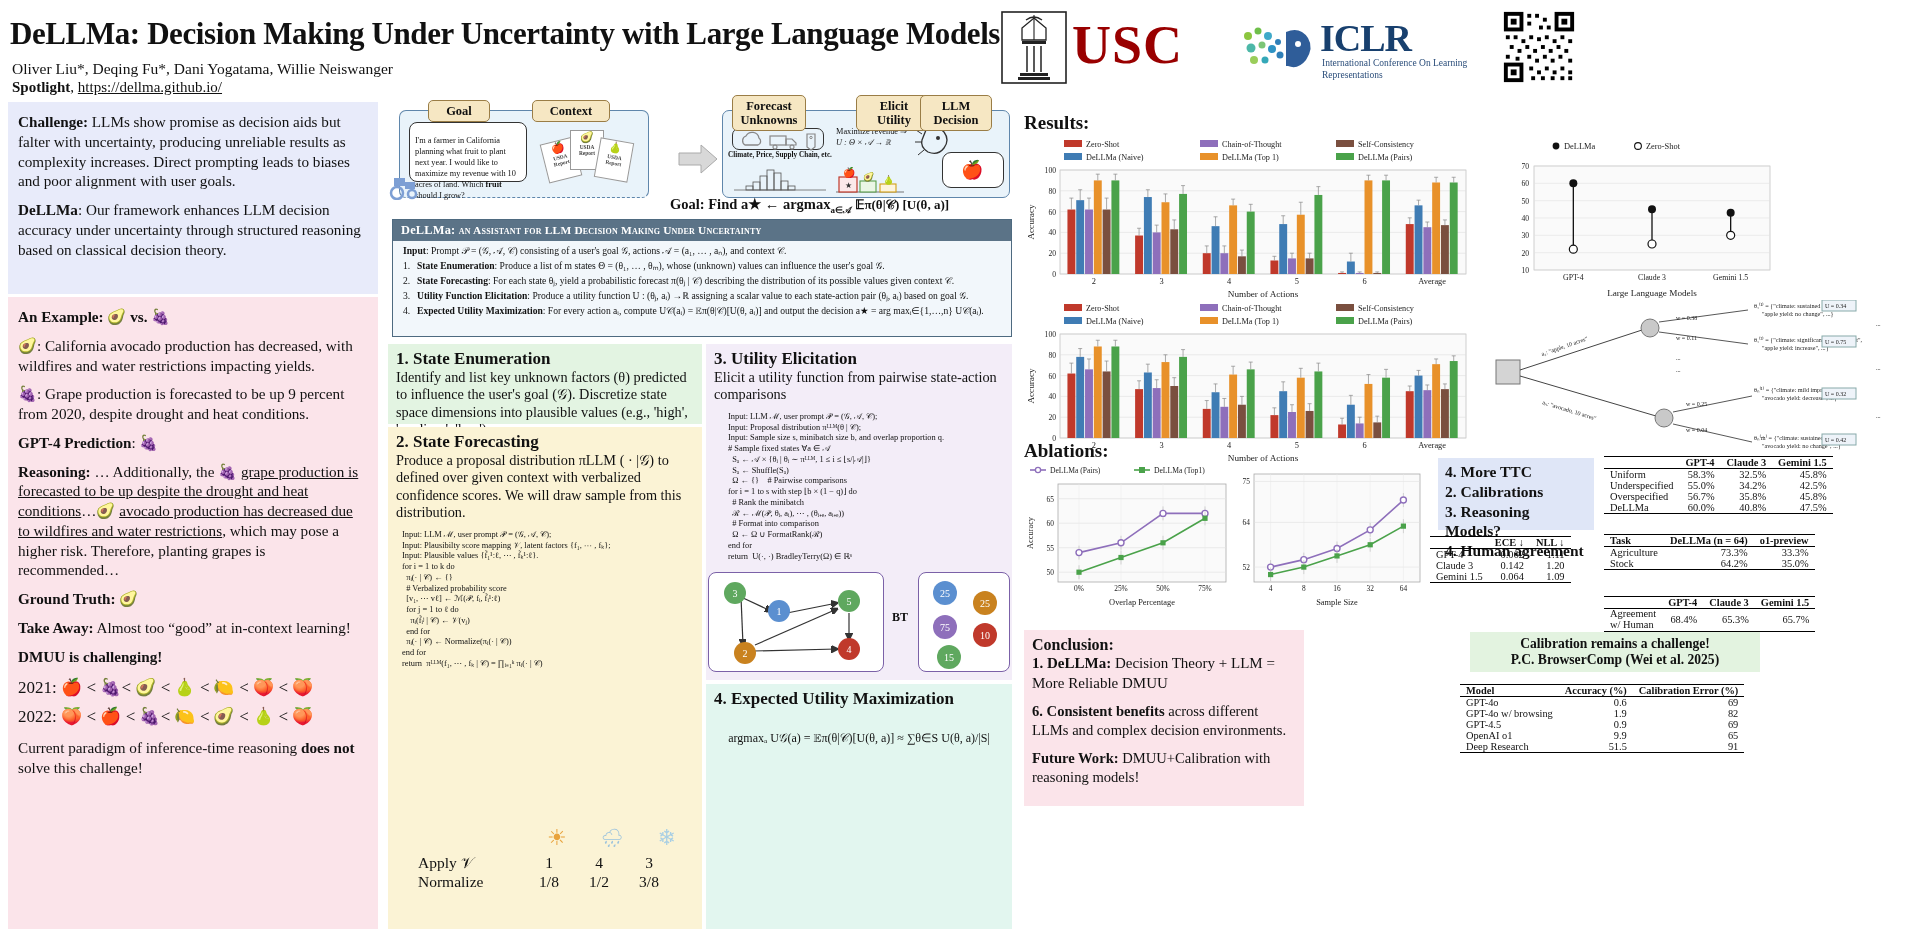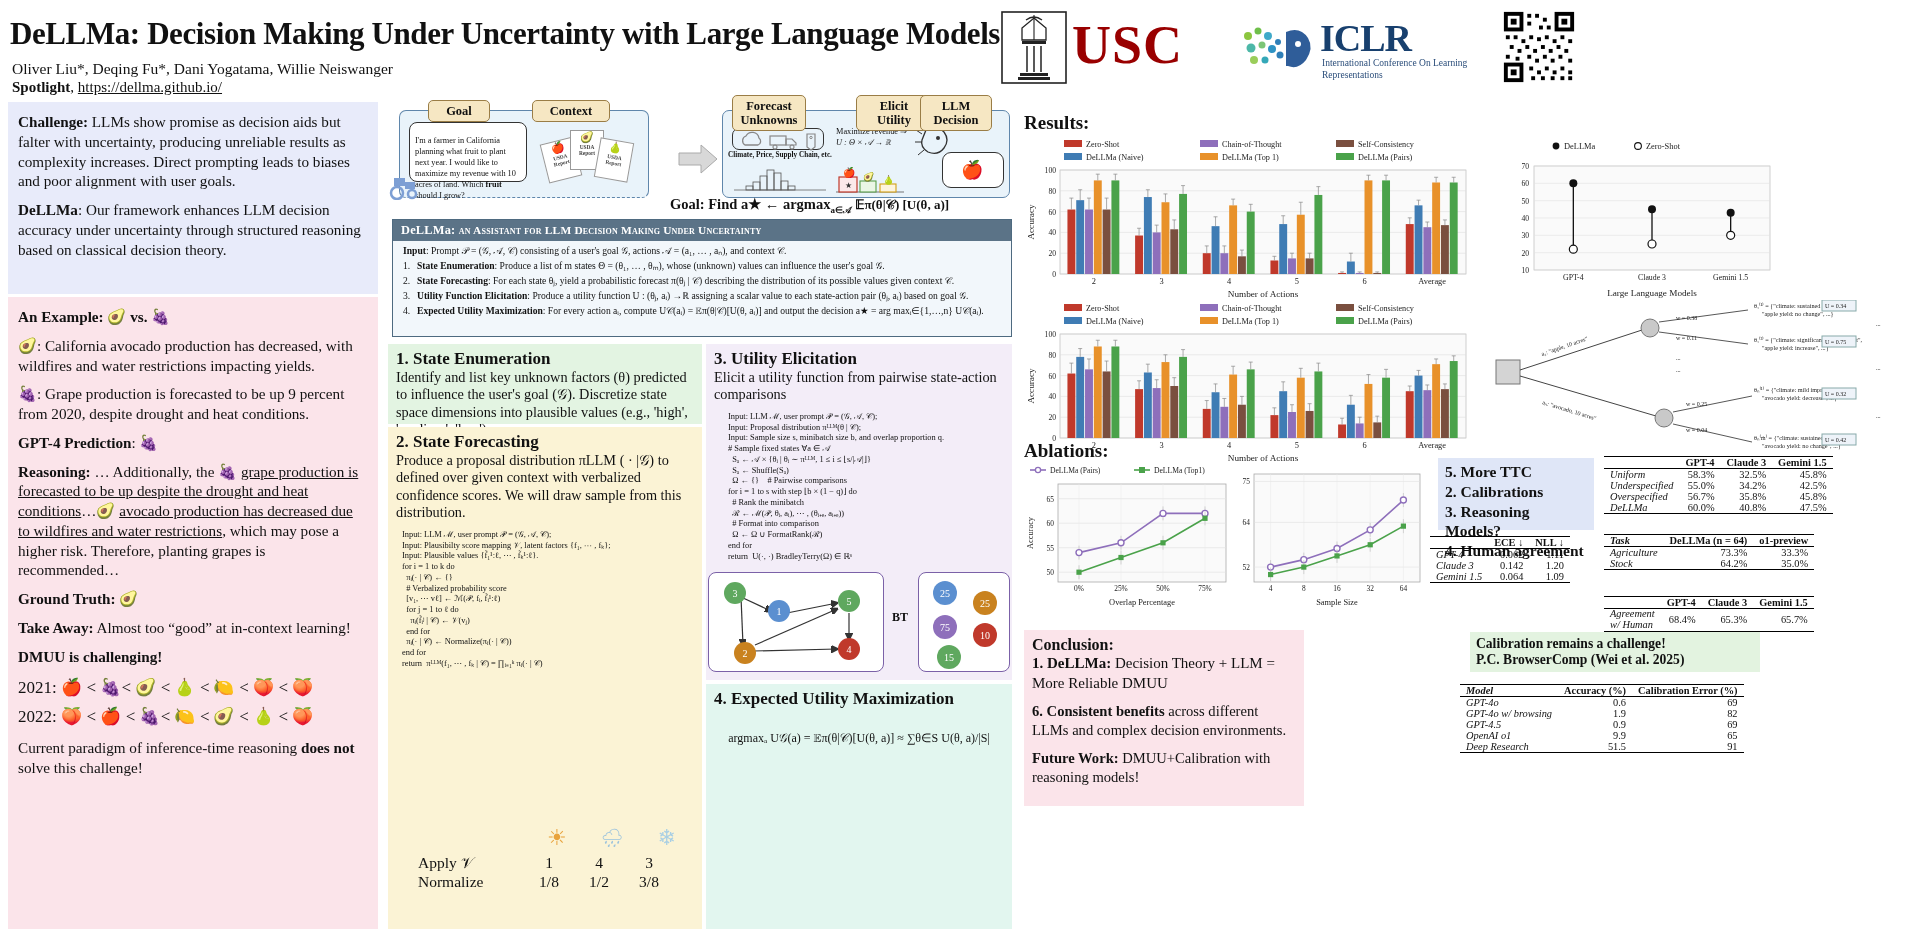--- a/index.html
+++ b/index.html
@@ -87,21 +87,21 @@
     font-family:"Liberation Serif", serif; font-size:8.4px; line-height:1.28;
     white-space:pre; color:#111;
   }
 
   
   .chart { position:absolute; }
 
   
   table.tt { border-collapse:collapse; font-family:"Liberation Serif", serif; }
   table.tt td, table.tt th { padding:0 6px; font-size:10.4px; text-align:right; white-space:nowrap;}
-  table.tt td.l, table.tt th.l { text-align:left;font-style:italic; }
+  table.tt td.l, table.tt th.l { text-align:left; }
   table.tt tr.toprule td, table.tt tr.toprule th { border-top:1.2px solid #000; }
   table.tt tr.midrule td, table.tt tr.midrule th { border-top:0.8px solid #000; }
   table.tt tr.botrule td { border-bottom:1.2px solid #000; }
   .tbl-head th { font-weight:bold; }
 
   .bigbullets { font-size:15.5px; font-weight:bold; line-height:1.28; }
 </style>
 </head>
 <body>
 
@@ -943,21 +943,21 @@
       <rect x="40" y="109.95172413793104" width="5.2" height="5.2" fill="#4aa24a"></rect>
       <rect x="73.2" y="102.50344827586207" width="5.2" height="5.2" fill="#4aa24a"></rect>
       <rect x="106.4" y="91.33103448275862" width="5.2" height="5.2" fill="#4aa24a"></rect>
       <rect x="139.6" y="80.15862068965518" width="5.2" height="5.2" fill="#4aa24a"></rect>
       <rect x="172.8" y="61.53793103448276" width="5.2" height="5.2" fill="#4aa24a"></rect>
       <text x="109" y="143" font-size="8.4" text-anchor="middle" fill="#222" font-family="Liberation Serif, serif">Sample Size</text>
     </svg>
 </div>
 
 <div class="panel p-lblue" style="left:1438px; top:458px; width:156px; height:72px; padding:4px 7px;">
-  <div class="bigbullets">5. More TTC</div>
+  <div class="bigbullets">4. More TTC</div>
   <div class="bigbullets">2. Calibrations</div>
   <div class="bigbullets">3. Reasoning Models?</div>
   <div class="bigbullets">4. Human agreement</div>
 </div>
 
 <div style="position:absolute; left:1430px; top:536px;">
   <table class="tt">
     <tbody>
         <tr class="toprule tbl-head">
           <th class="l"></th>
@@ -1067,21 +1067,21 @@
     <b>1. DeLLMa:</b><span> Decision Theory + LLM = More Reliable DMUU</span>
   </div>
   <div class="pt" style="font-size:14.6px;">
     <b>6. Consistent benefits</b><span> across different LLMs and complex decision environments.</span>
   </div>
   <div class="pt" style="font-size:14.6px;">
     <b>Future Work:</b><span> DMUU+Calibration with reasoning models!</span>
   </div>
 </div>
 
-<div class="panel p-lgreen" style="left:1470px; top:632px; width:290px; height:40px; padding:4px 6px; ">
+<div class="panel p-lgreen" style="left:1470px; top:632px; width:290px; height:40px; padding:4px 6px; text-align:center;">
   <div style="font-size:13.6px; font-weight:bold;">Calibration remains a challenge!</div>
   <div style="font-size:13.6px; font-weight:bold;">P.C. BrowserComp (Wei et al. 2025)</div>
 </div>
 
 <div style="position:absolute; left:1460px; top:684px;">
   <table class="tt">
     <tbody>
         <tr class="toprule tbl-head">
           <th class="l">Model</th>
           <th>Accuracy (%)</th>

